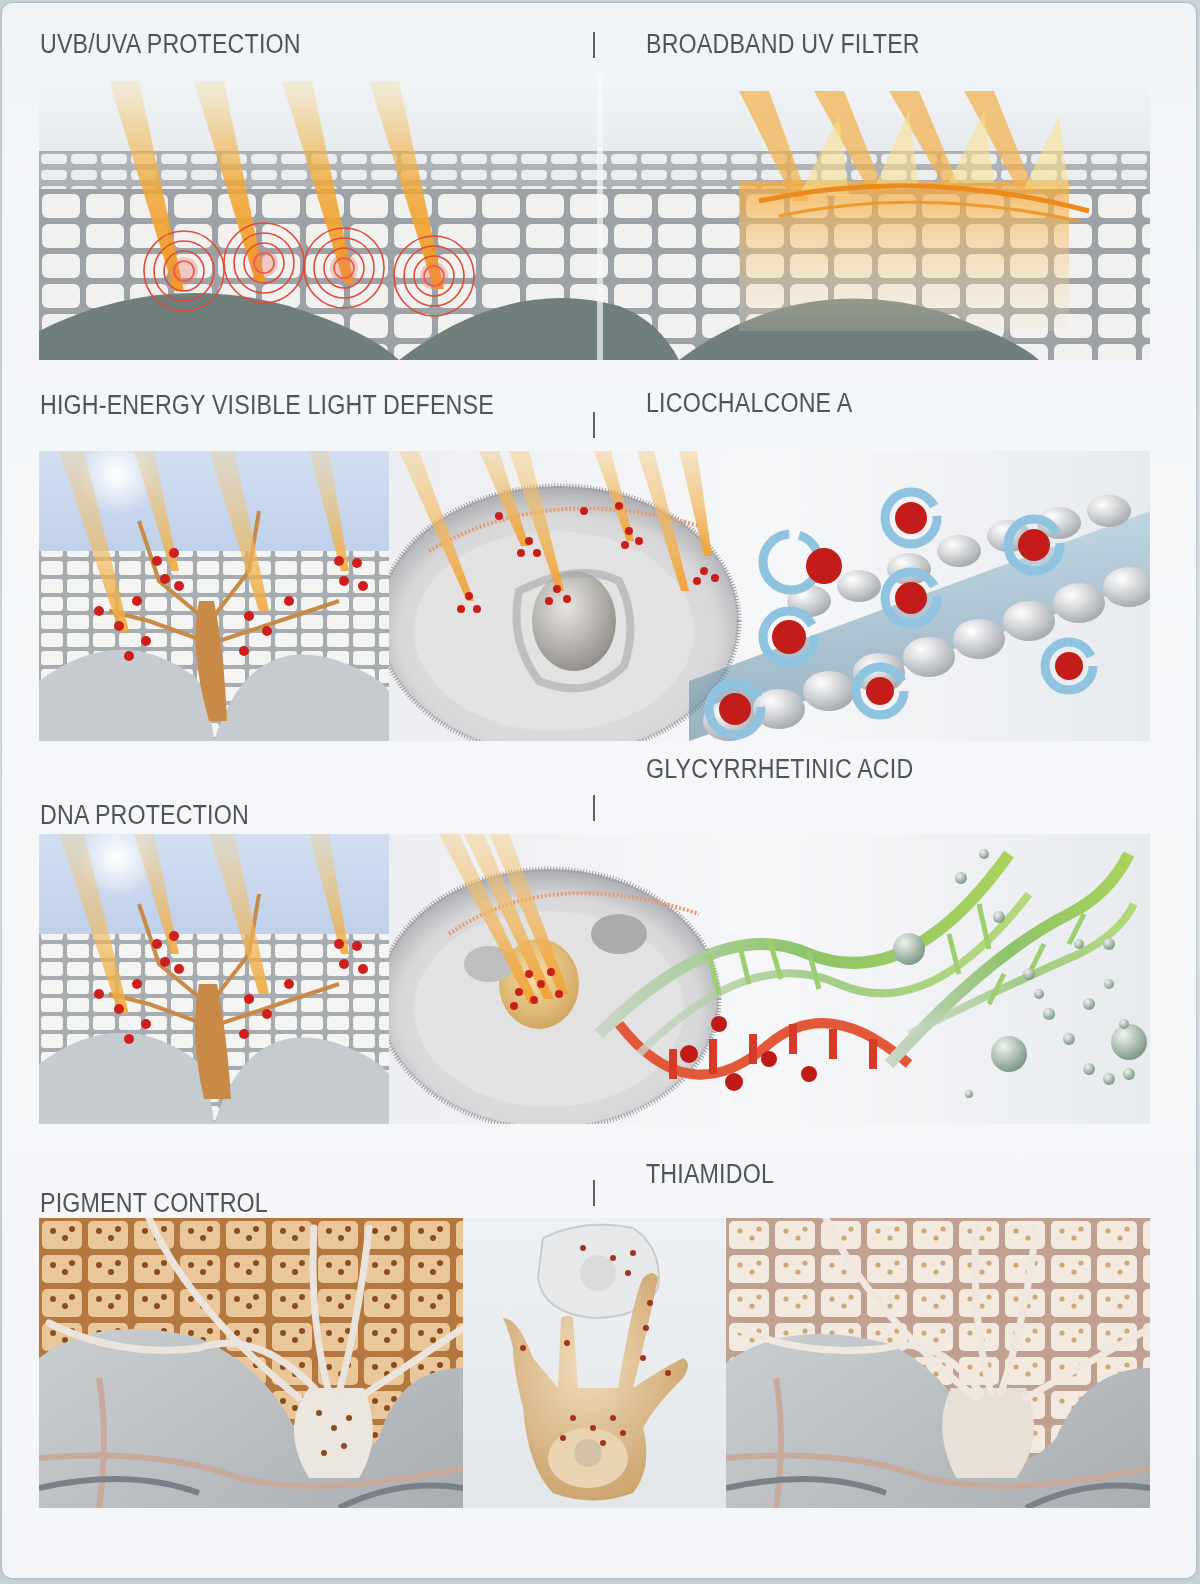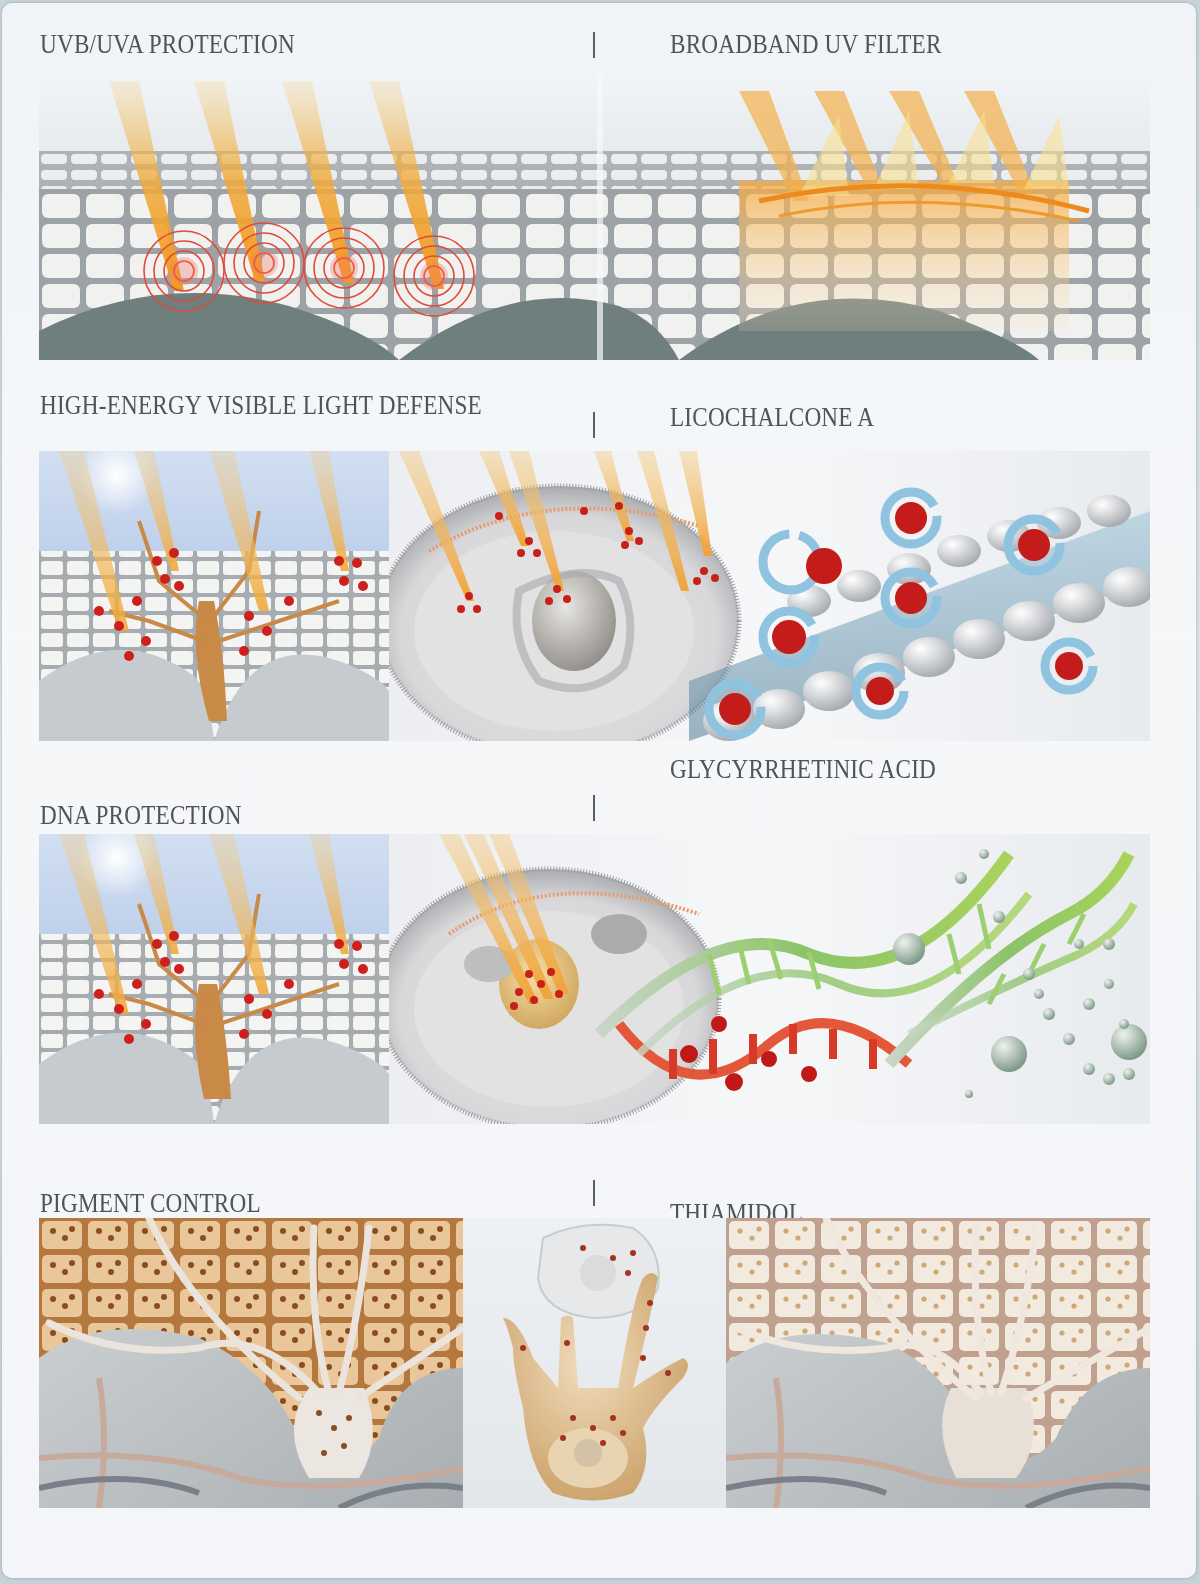--- a/index.html
+++ b/index.html
@@ -13,25 +13,24 @@
     position: absolute; left: 2px; top: 3px; width: 1194px; height: 1575px;
     background: linear-gradient(180deg, #f1f4f7 0%, #f5f7f9 40%, #f3f5f8 100%);
     border-radius: 10px;
     box-shadow: 0 0 3px rgba(90,110,125,0.5);
   }
   .row-title {
     position: absolute; height: 34px;
     display: flex; align-items: center;
     font-size: 27px; letter-spacing: 0.2px; color: #505358;
     transform-origin: left center;
-    font-family: Liberation Serif, serif;
   }
   .title-text { display: inline-block; transform: scaleX(0.86); transform-origin: left center; white-space: nowrap; }
   .title-left { left: 40px; }
-  .title-right { left: 646px; margin-left: 24px; }
+  .title-right { left: 646px; }
   .sep {
     position: absolute; left: 593px; width: 2px; height: 26px; background: #5b5e63;
   }
   .panel {
     position: absolute; overflow: hidden;
   }
   .panel svg { display: block; width: 100%; height: 100%; }
 </style>
 </head>
 <body>
@@ -126,21 +125,21 @@
     </g>
     <path d="M720 130 Q880 95 1050 140" stroke="#ec8a1e" stroke-width="5" fill="none"></path>
     <path d="M740 145 Q880 115 1040 150" stroke="#ee9a2e" stroke-width="3" fill="none"></path>
   </svg>
 </div>
 
 <div class="row-title title-left" style="top:388px">
   <span class="title-text">HIGH-ENERGY VISIBLE LIGHT DEFENSE</span>
 </div>
 <div class="sep" style="top:412px"></div>
-<div class="row-title title-right" style="top:400px">
+<div class="row-title title-right" style="top:386px">
   <span class="title-text">LICOCHALCONE A</span>
 </div>
 
 <div class="panel" style="left:39px; top:451px; width:350px; height:290px;">
   <svg viewBox="0 0 350 290" preserveAspectRatio="none">
     <defs>
       <linearGradient id="skyb" x1="0" y1="0" x2="0" y2="1">
         <stop offset="0" stop-color="#d2dff2"></stop>
           <stop offset="1" stop-color="#9db5dd"></stop>
       </linearGradient>
@@ -445,21 +444,21 @@
         <circle cx="735" cy="190" r="5"></circle>
         <circle cx="580" cy="260" r="4"></circle>
     </g>
   </svg>
 </div>
 
 <div class="row-title title-left" style="top:1186px">
   <span class="title-text">PIGMENT CONTROL</span>
 </div>
 <div class="sep" style="top:1180px"></div>
-<div class="row-title title-right" style="top:1196px">
+<div class="row-title title-right" style="top:1157px">
   <span class="title-text">THIAMIDOL</span>
 </div>
 
 <div class="panel" style="left:39px; top:1218px; width:424px; height:290px;">
   <svg viewBox="0 0 424 290" preserveAspectRatio="none">
     <defs>
       <pattern id="tcells" width="46" height="34" patternUnits="userSpaceOnUse">
         <rect width="46" height="34" fill="#b4773e"></rect>
         <rect x="3" y="3" width="40" height="28" rx="5" fill="#eac79a"></rect>
         <circle cx="14" cy="13" r="3" fill="#8a4d1f"></circle>

